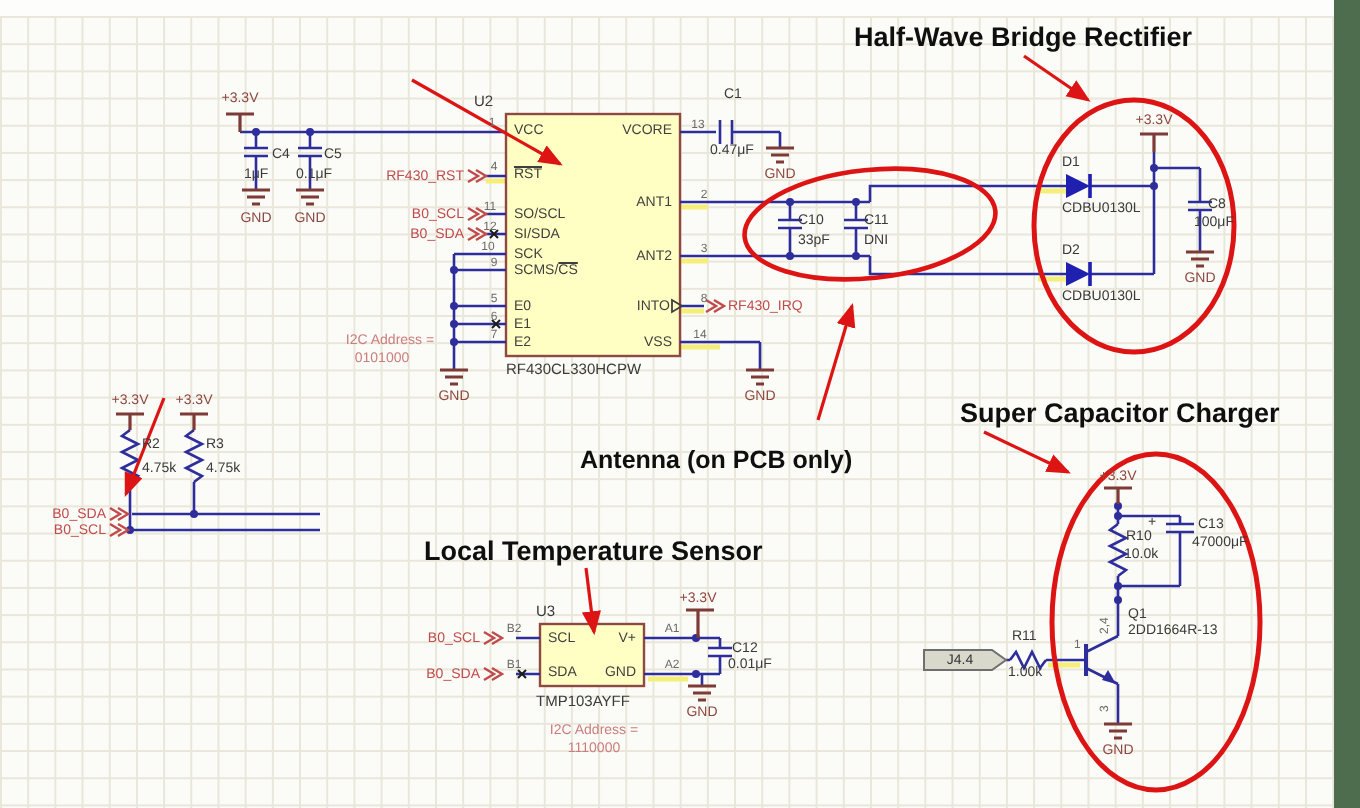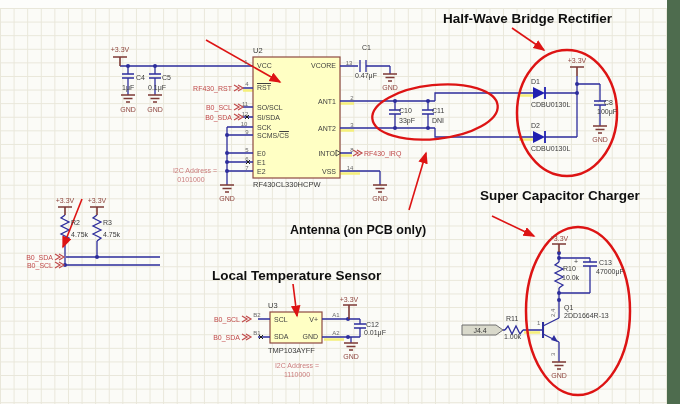--- a/index.html
+++ b/index.html
@@ -157,26 +157,26 @@
         <line x1="206" y1="40" x2="280" y2="82" marker-end="url(#ah)"></line>
         <line x1="512" y1="28" x2="544" y2="50" marker-end="url(#ah)"></line>
         <line x1="409" y1="210" x2="426" y2="153" marker-end="url(#ah)"></line>
         <line x1="492" y1="216" x2="534" y2="236" marker-end="url(#ah)"></line>
         <line x1="82" y1="199" x2="63" y2="247" marker-end="url(#ah)"></line>
         <line x1="293" y1="284" x2="297" y2="316" marker-end="url(#ah)"></line>
       </g>
     </g>
   </svg>
 
-  <div class="title" style="left:443px;top:11px">Half-Wave Bridge Rectifier</div>
+  <div class="title" style="left:427px;top:11px">Half-Wave Bridge Rectifier</div>
   <div class="title t12" style="left:290px;top:223px">Antenna (on PCB only)</div>
-  <div class="title" style="left:480px;top:188px">Super Capacitor Charger</div>
+  <div class="title" style="left:480px;top:199px">Super Capacitor Charger</div>
   <div class="title" style="left:212px;top:268px">Local Temperature Sensor</div>
 
-  <div class="lbl rd" style="left:253px;top:47px">U2</div>
+  <div class="lbl rd" style="left:237px;top:47px">U2</div>
   <div class="lbl rd" style="left:253px;top:181px">RF430CL330HCPW</div>
   <div class="lbl pin" style="left:257px;top:62px">VCC</div>
   <div class="lbl pin ol" style="left:257px;top:84px">RST</div>
   <div class="lbl pin" style="left:257px;top:103.5px">SO/SCL</div>
   <div class="lbl pin" style="left:257px;top:113.5px">SI/SDA</div>
   <div class="lbl pin" style="left:257px;top:123.5px">SCK</div>
   <div class="lbl pin" style="left:257px;top:131.5px"><span>SCMS/</span><span class="ol">CS</span></div>
   <div class="lbl pin" style="left:257px;top:149.5px">E0</div>
   <div class="lbl pin" style="left:257px;top:158.5px">E1</div>
   <div class="lbl pin" style="left:257px;top:167.5px">E2</div>

